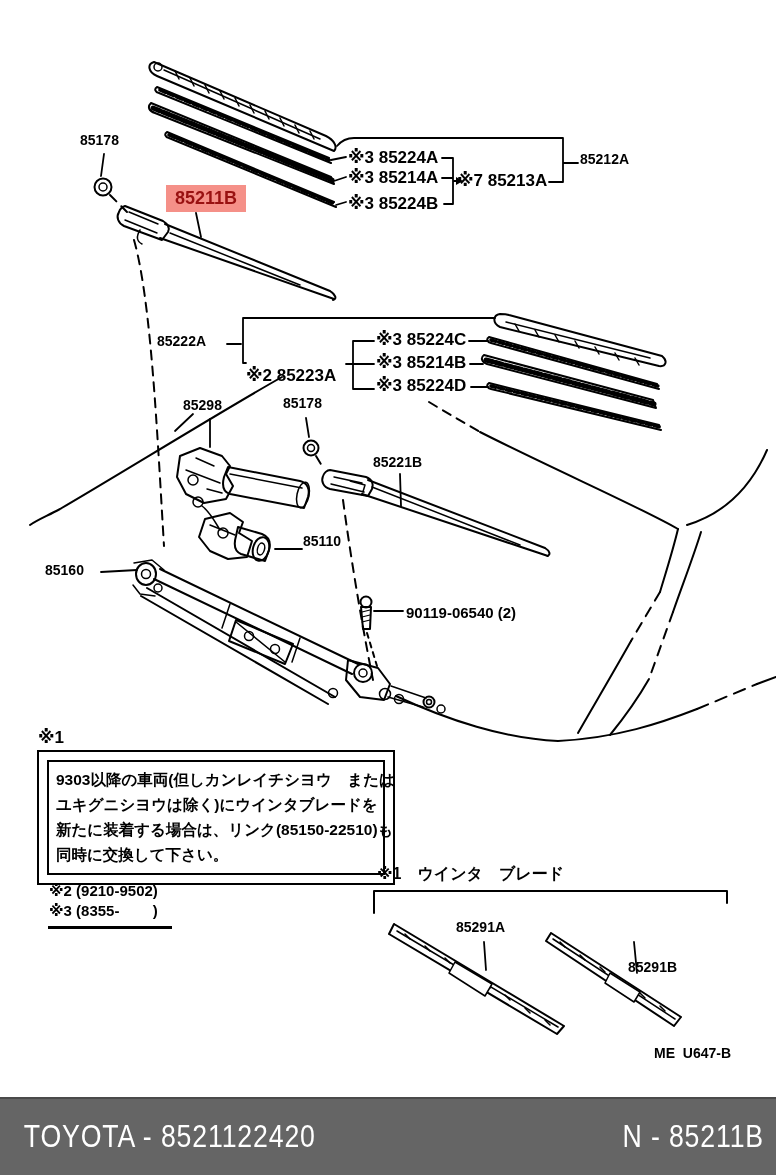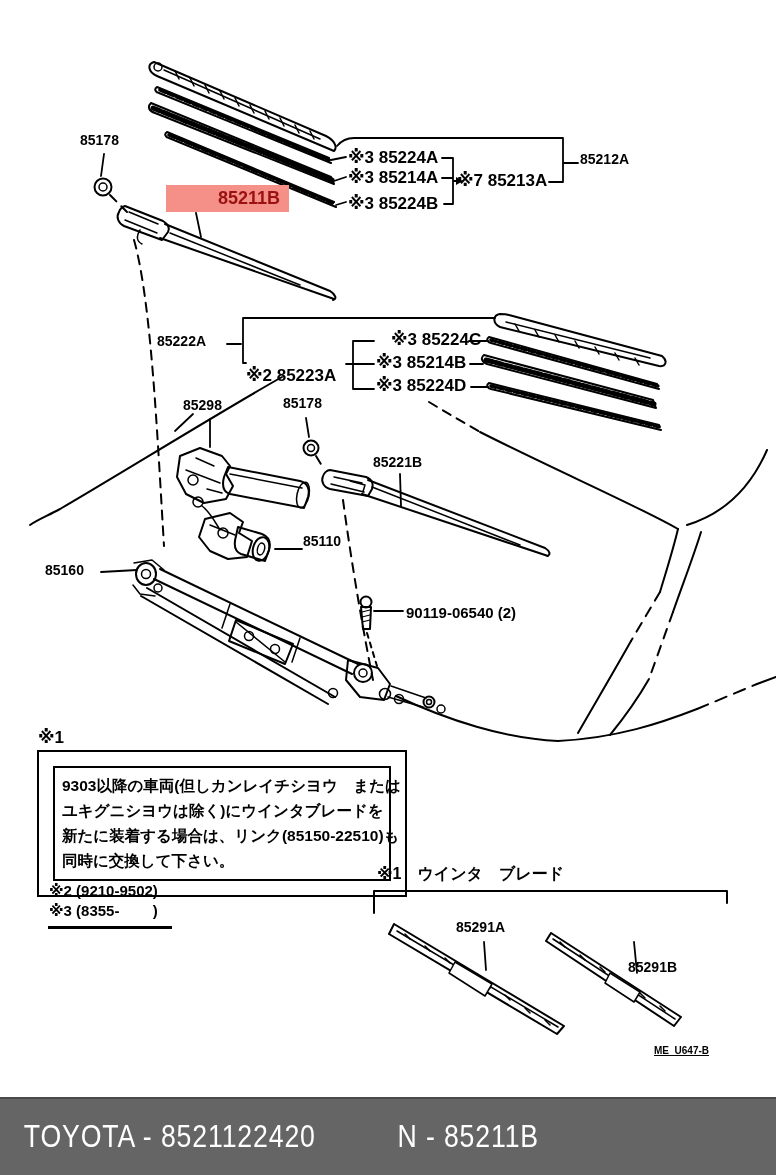--- a/index.html
+++ b/index.html
@@ -6,26 +6,26 @@
   #page{position:relative;width:776px;height:1175px;background:#ffffff;overflow:hidden;
         font-family:"Liberation Sans","DejaVu Sans",sans-serif;}
   svg{position:absolute;left:0;top:0;}
   .lbl{position:absolute;font-weight:bold;color:#000;white-space:pre;line-height:1;}
   .sz18{font-size:14px;}
   .sz17{font-size:17px;}
   .sz15{font-size:15px;}
   #hl-85211b{position:absolute;left:166px;top:185px;width:80px;height:27px;
      display:flex;align-items:center;justify-content:center;
      font-weight:bold;font-size:18px;}
-  #note-box{position:absolute;left:37px;top:750px;width:338px;border:2px solid #000;padding:14px;}
+  #note-box{position:absolute;left:37px;top:750px;width:338px;border:2px solid #000;padding:8px;}
   #note-box .inner{border:2px solid #000;padding:5px 7px 6px 7px;}
   #note-box .line{font-size:15.5px;font-weight:bold;line-height:25px;white-space:pre;}
   .underline-bar{position:absolute;left:48px;top:926px;width:124px;height:3px;background:#000;}
   #footer{position:absolute;left:0;top:1097px;width:776px;height:78px;
-     display:flex;align-items:center;justify-content:flex-start;gap:46px;
+     display:flex;align-items:center;justify-content:space-between;gap:46px;
      border-top:2px solid #4a4a4a;box-sizing:border-box;}
   #footer span{color:#fff;font-size:31px;letter-spacing:1px;transform:scaleX(0.86);white-space:pre;}
 </style>
 </head>
 <body>
 
 <div id="page">
 
   <svg width="776" height="1097" viewBox="0 0 776 1097" fill="none" stroke="#000" stroke-width="2" stroke-linecap="round" stroke-linejoin="round">
 
@@ -183,29 +183,29 @@
     </g>
     <g>
       <path d="M551,933 L681,1017 M546,941 L674,1026 M551,933 L546,941 M681,1017 L674,1026"></path>
       <path d="M553,939 L675,1019" stroke-width="1.5"></path>
       <path d="M560,942 l5,5 M580,955 l5,5 M600,967 l5,5 M620,980 l5,5 M640,993 l5,5 M660,1006 l5,5" stroke-width="1.5"></path>
       <path d="M610,973 L640,992 L634,1002 L605,983 Z" fill="#fff" stroke-width="1.5"></path>
     </g>
   </svg>
 
   <div class="lbl sz18" style="left:80px;top:133px;">85178</div>
-  <div id="hl-85211b" style="background: rgb(245, 144, 136); color: rgb(153, 17, 17); padding-left: 43px;">85211B</div>
+  <div id="hl-85211b" style="background: rgb(245, 144, 136); color: rgb(153, 17, 17);">85211B</div>
   <div class="lbl sz17" style="left:348px;top:149px;">※3 85224A</div>
   <div class="lbl sz17" style="left:348px;top:169px;">※3 85214A</div>
   <div class="lbl sz17" style="left:348px;top:195px;">※3 85224B</div>
   <div class="lbl sz17" style="left:457px;top:172px;">※7 85213A</div>
   <div class="lbl sz18" style="left:580px;top:152px;">85212A</div>
   <div class="lbl sz18" style="left:157px;top:334px;">85222A</div>
   <div class="lbl sz17" style="left:246px;top:355px;margin-top:12px;">※2 85223A</div>
-  <div class="lbl sz17" style="left:376px;top:331px;margin-left:15px;">※3 85224C</div>
+  <div class="lbl sz17" style="left:376px;top:331px;">※3 85224C</div>
   <div class="lbl sz17" style="left:376px;top:354px;">※3 85214B</div>
   <div class="lbl sz17" style="left:376px;top:377px;">※3 85224D</div>
   <div class="lbl sz18" style="left:183px;top:398px;">85298</div>
   <div class="lbl sz18" style="left:283px;top:396px;">85178</div>
   <div class="lbl sz18" style="left:373px;top:455px;">85221B</div>
   <div class="lbl sz18" style="left:303px;top:534px;">85110</div>
   <div class="lbl sz18" style="left:45px;top:563px;">85160</div>
   <div class="lbl sz15" style="left:406px;top:605px;">90119-06540 (2)</div>
 
   <div class="lbl sz17" style="left:38px;top:729px;">※1</div>
@@ -219,20 +219,20 @@
   </div>
 
   <div class="lbl sz15" style="left:49px;top:883px;">※2 (9210-9502)</div>
   <div class="lbl sz15" style="left:49px;top:903px;">※3 (8355-        )</div>
   <div class="underline-bar"></div>
 
   <div class="lbl" style="left:377px;top:866px;font-size:16px;">※1　ウインタ　ブレード</div>
   <div class="lbl sz18" style="left:456px;top:920px;">85291A</div>
   <div class="lbl sz18" style="left:628px;top:920px;margin-top:40px;">85291B</div>
 
-  <div class="lbl" style="left:654px;top:1046px;font-size:10px;text-decoration:underline;">ME  U647-B</div>
+  <div class="lbl" style="left:654px;top:1046px;font-size:14px;">ME  U647-B</div>
 
   <div id="footer" style="background: rgb(101, 101, 101);">
     <span>TOYOTA - 8521122420</span>
     <span>N - 85211B</span>
   </div>
 
 </div>
 
 </body></html>

